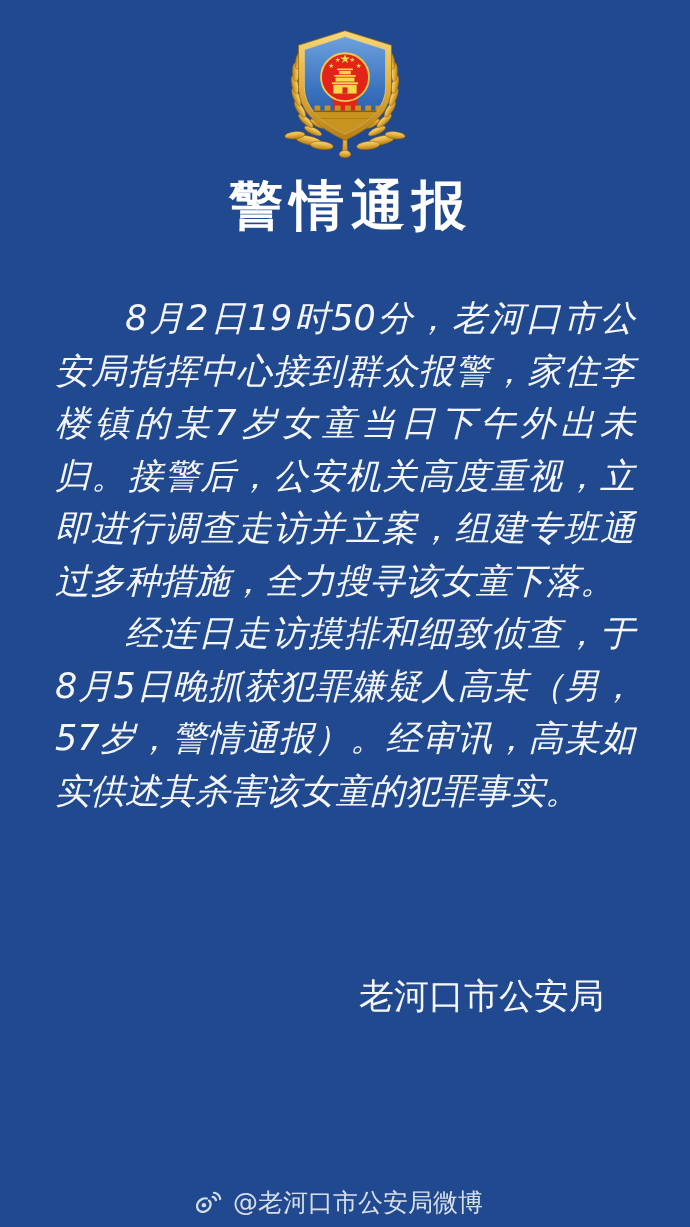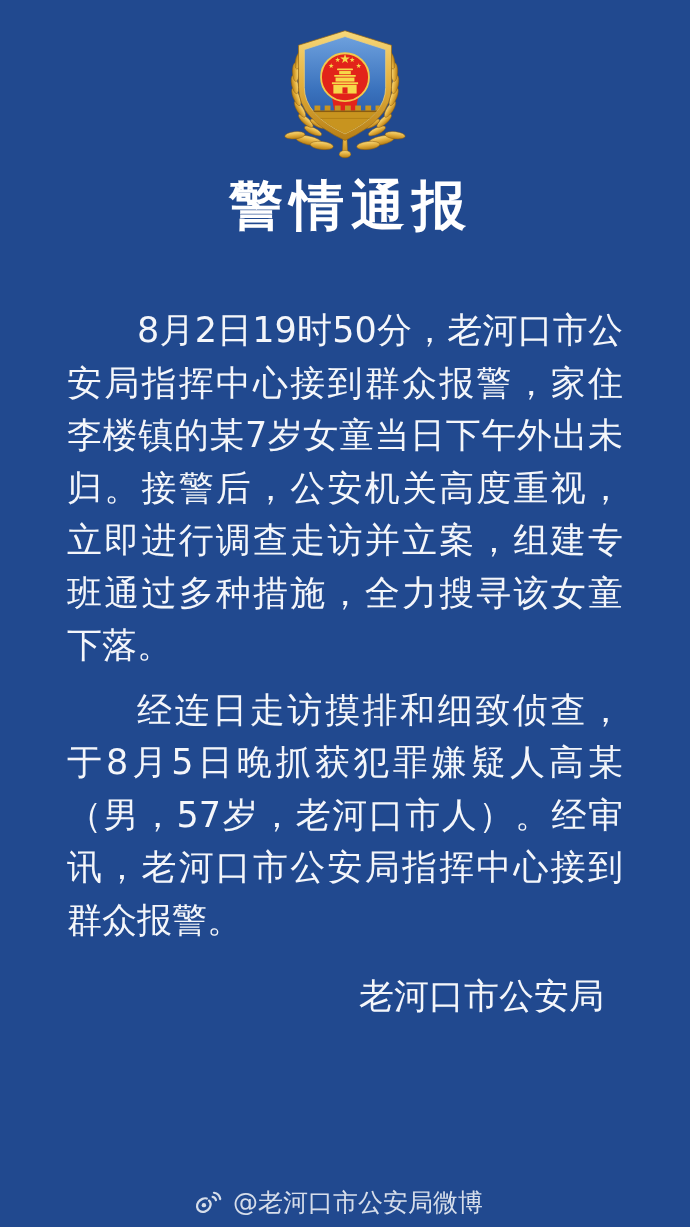--- a/index.html
+++ b/index.html
@@ -33,22 +33,23 @@
   }
   .content{
     position:absolute;
     top:292px;left:55px;right:55px;
     font-size:35px;
     line-height:52.5px;
     text-align:justify;
     color:#f4f6fa;
   }
   .content p{
-    margin:12px;
+    margin:0;
     text-indent:2em;
+    font-style:italic;
   }
   .signature{
     position:absolute;
     top:968px;right:86px;
     text-align:center;
     font-size:35px;
     line-height:56px;
     color:#f4f6fa;
   }
   .footer{
@@ -151,21 +152,21 @@
         <rect x="84" y="86.5" width="32" height="12"></rect>
       </g>
       <rect x="96.5" y="90" width="7" height="8.5" fill="#e2231a"></rect>
     </svg>
   </div>
 
   <div class="title">警情通报</div>
 
   <div class="content">
     <p>8月2日19时50分，老河口市公安局指挥中心接到群众报警，家住李楼镇的某7岁女童当日下午外出未归。接警后，公安机关高度重视，立即进行调查走访并立案，组建专班通过多种措施，全力搜寻该女童下落。</p>
-    <p>经连日走访摸排和细致侦查，于8月5日晚抓获犯罪嫌疑人高某（男，57岁，老河口市人）。经审讯，老河口市公安局指挥中心接到群众报警。</p>
+    <p>经连日走访摸排和细致侦查，于8月5日晚抓获犯罪嫌疑人高某（男，57岁，警情通报）。经审讯，高某如实供述其杀害该女童的犯罪事实。</p>
   </div>
 
   <div class="signature">
     <div>老河口市公安局</div>
   </div>
 
   <div class="footer">
     <span class="weibo-icon">
       <svg width="29" height="26" viewBox="0 0 30 26" xmlns="http://www.w3.org/2000/svg">
         <g fill="none" stroke="#ffffff" stroke-width="2.3" stroke-linecap="round">

